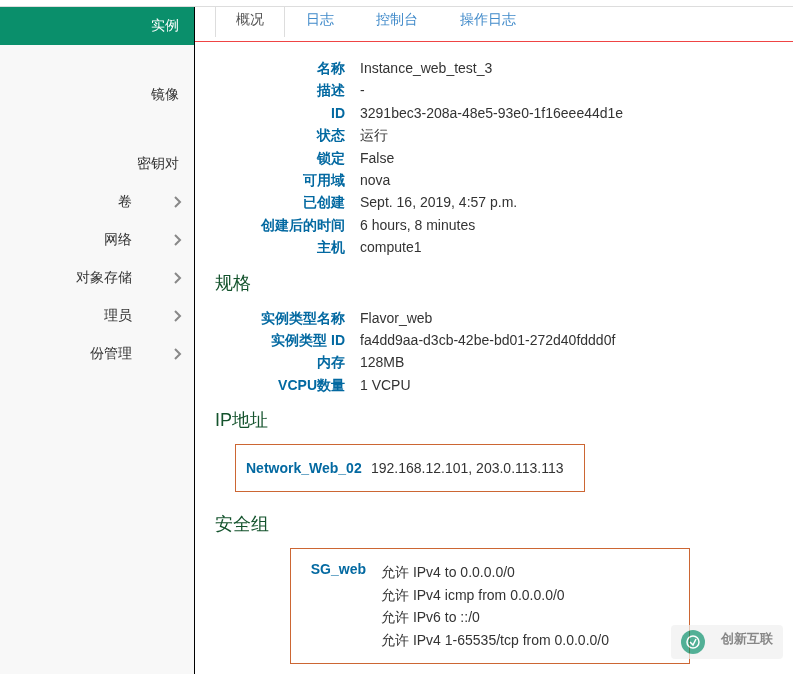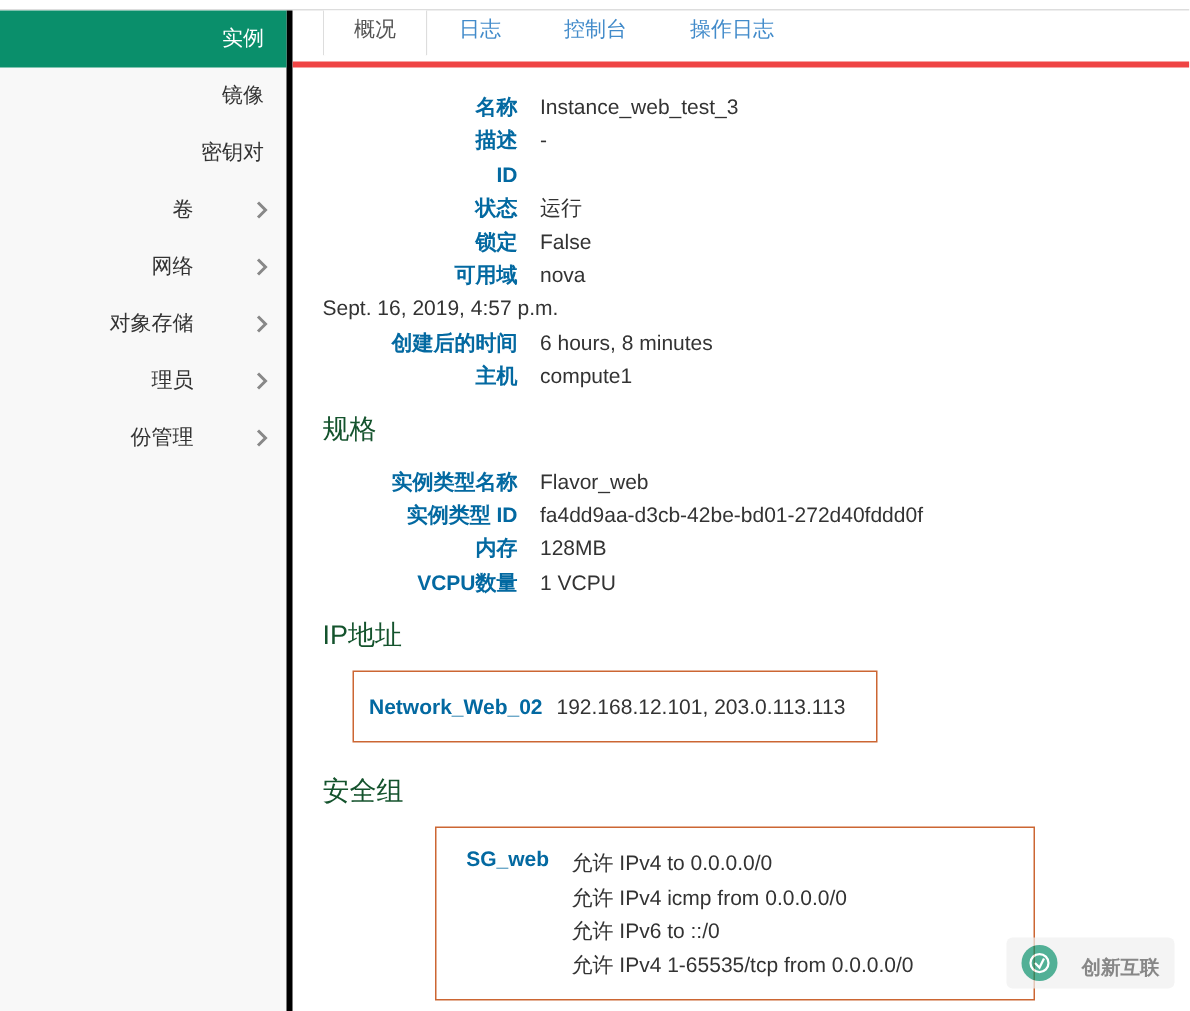--- a/index.html
+++ b/index.html
@@ -27,39 +27,40 @@
     
     .layout {
       display: flex;
       height: calc(100% - 7px);
     }
     
     
     .sidebar {
       width: 195px;
       background: #f8f8f8;
-      border-right: 4px solid #000000;
+      border-right: 1px solid #000000;
       flex-shrink: 0;
     }
     
     .sidebar-item {
       padding: 10px 15px;
       text-align: right;
       color: #333;
       cursor: pointer;
       position: relative;
     }
     
     .sidebar-item.active {
       background: #0a8f6b;
       color: #fff;
     }
     
     .sidebar-item.sub {
       padding-right: 15px;
+      margin-top: 31px;
     }
     
     .sidebar-item.expandable {
       display: flex;
       align-items: center;
       justify-content: flex-end;
       gap: 20px;
       padding-right: 5px;
     }
     
@@ -83,21 +84,21 @@
     }
     
     
     .main {
       flex: 1;
       overflow: hidden;
     }
     
     .tabs {
       display: flex;
-      border-bottom: 4px solid #ef4444;
+      border-bottom: 1px solid #ef4444;
       padding-left: 20px;
     }
     
     .tab {
       padding: 8px 20px;
       color: #428bca;
       cursor: pointer;
       border: 1px solid transparent;
       border-bottom: none;
       margin-bottom: -1px;
@@ -182,21 +183,21 @@
     
     .watermark {
       position: absolute;
       bottom: 15px;
       right: 10px;
       opacity: 0.7;
     }
     
     .watermark-inner {
       display: flex;
-      align-items: flex-end;
+      align-items: flex-start;
       gap: 16px;
       background: #f0f0f0;
       padding: 5px 10px;
       border-radius: 4px;
     }
     
     .watermark-logo {
       width: 24px;
       height: 24px;
       background: #0a8f6b;
@@ -289,34 +290,36 @@
         <div class="detail-row">
           <div class="detail-label">名称</div>
           <div class="detail-value">Instance_web_test_3</div>
         </div>
         <div class="detail-row">
           <div class="detail-label">描述</div>
           <div class="detail-value">-</div>
         </div>
         <div class="detail-row">
           <div class="detail-label">ID</div>
+          <div class="detail-value">3291bec3-208a-48e5-93e0-1f16eee44d1e</div>
         </div>
         <div class="detail-row">
           <div class="detail-label">状态</div>
           <div class="detail-value">运行</div>
         </div>
         <div class="detail-row">
           <div class="detail-label">锁定</div>
           <div class="detail-value">False</div>
         </div>
         <div class="detail-row">
           <div class="detail-label">可用域</div>
           <div class="detail-value">nova</div>
         </div>
         <div class="detail-row">
+          <div class="detail-label">已创建</div>
           <div class="detail-value">Sept. 16, 2019, 4:57 p.m.</div>
         </div>
         <div class="detail-row">
           <div class="detail-label">创建后的时间</div>
           <div class="detail-value">6 hours, 8 minutes</div>
         </div>
         <div class="detail-row">
           <div class="detail-label">主机</div>
           <div class="detail-value">compute1</div>
         </div>

